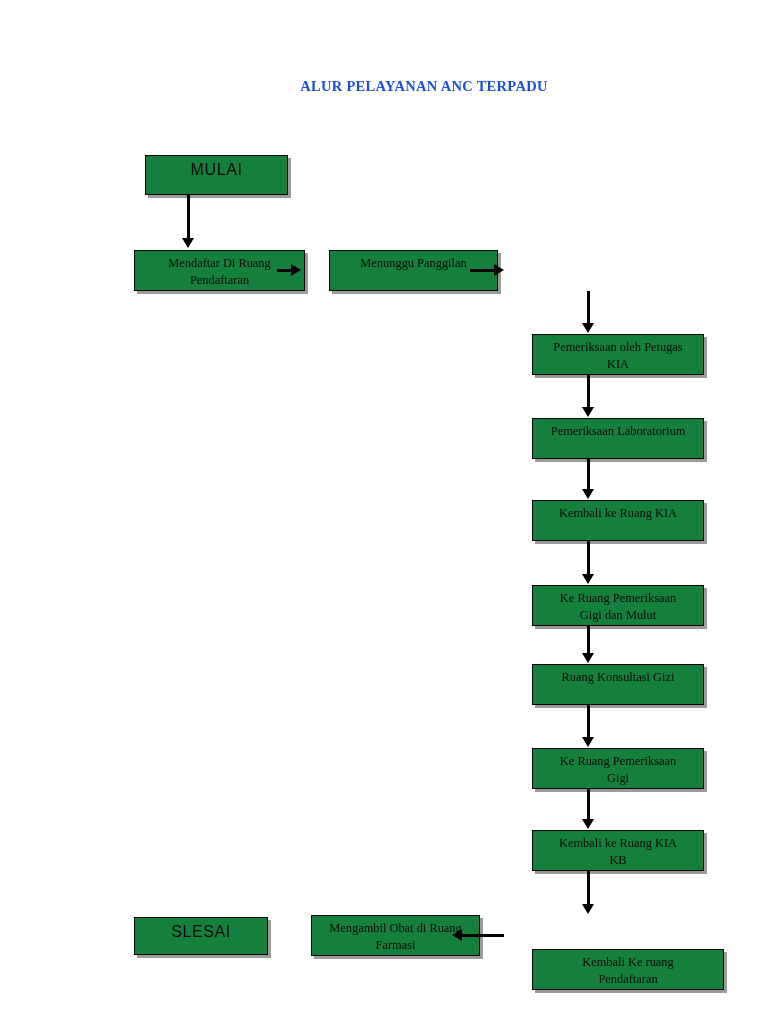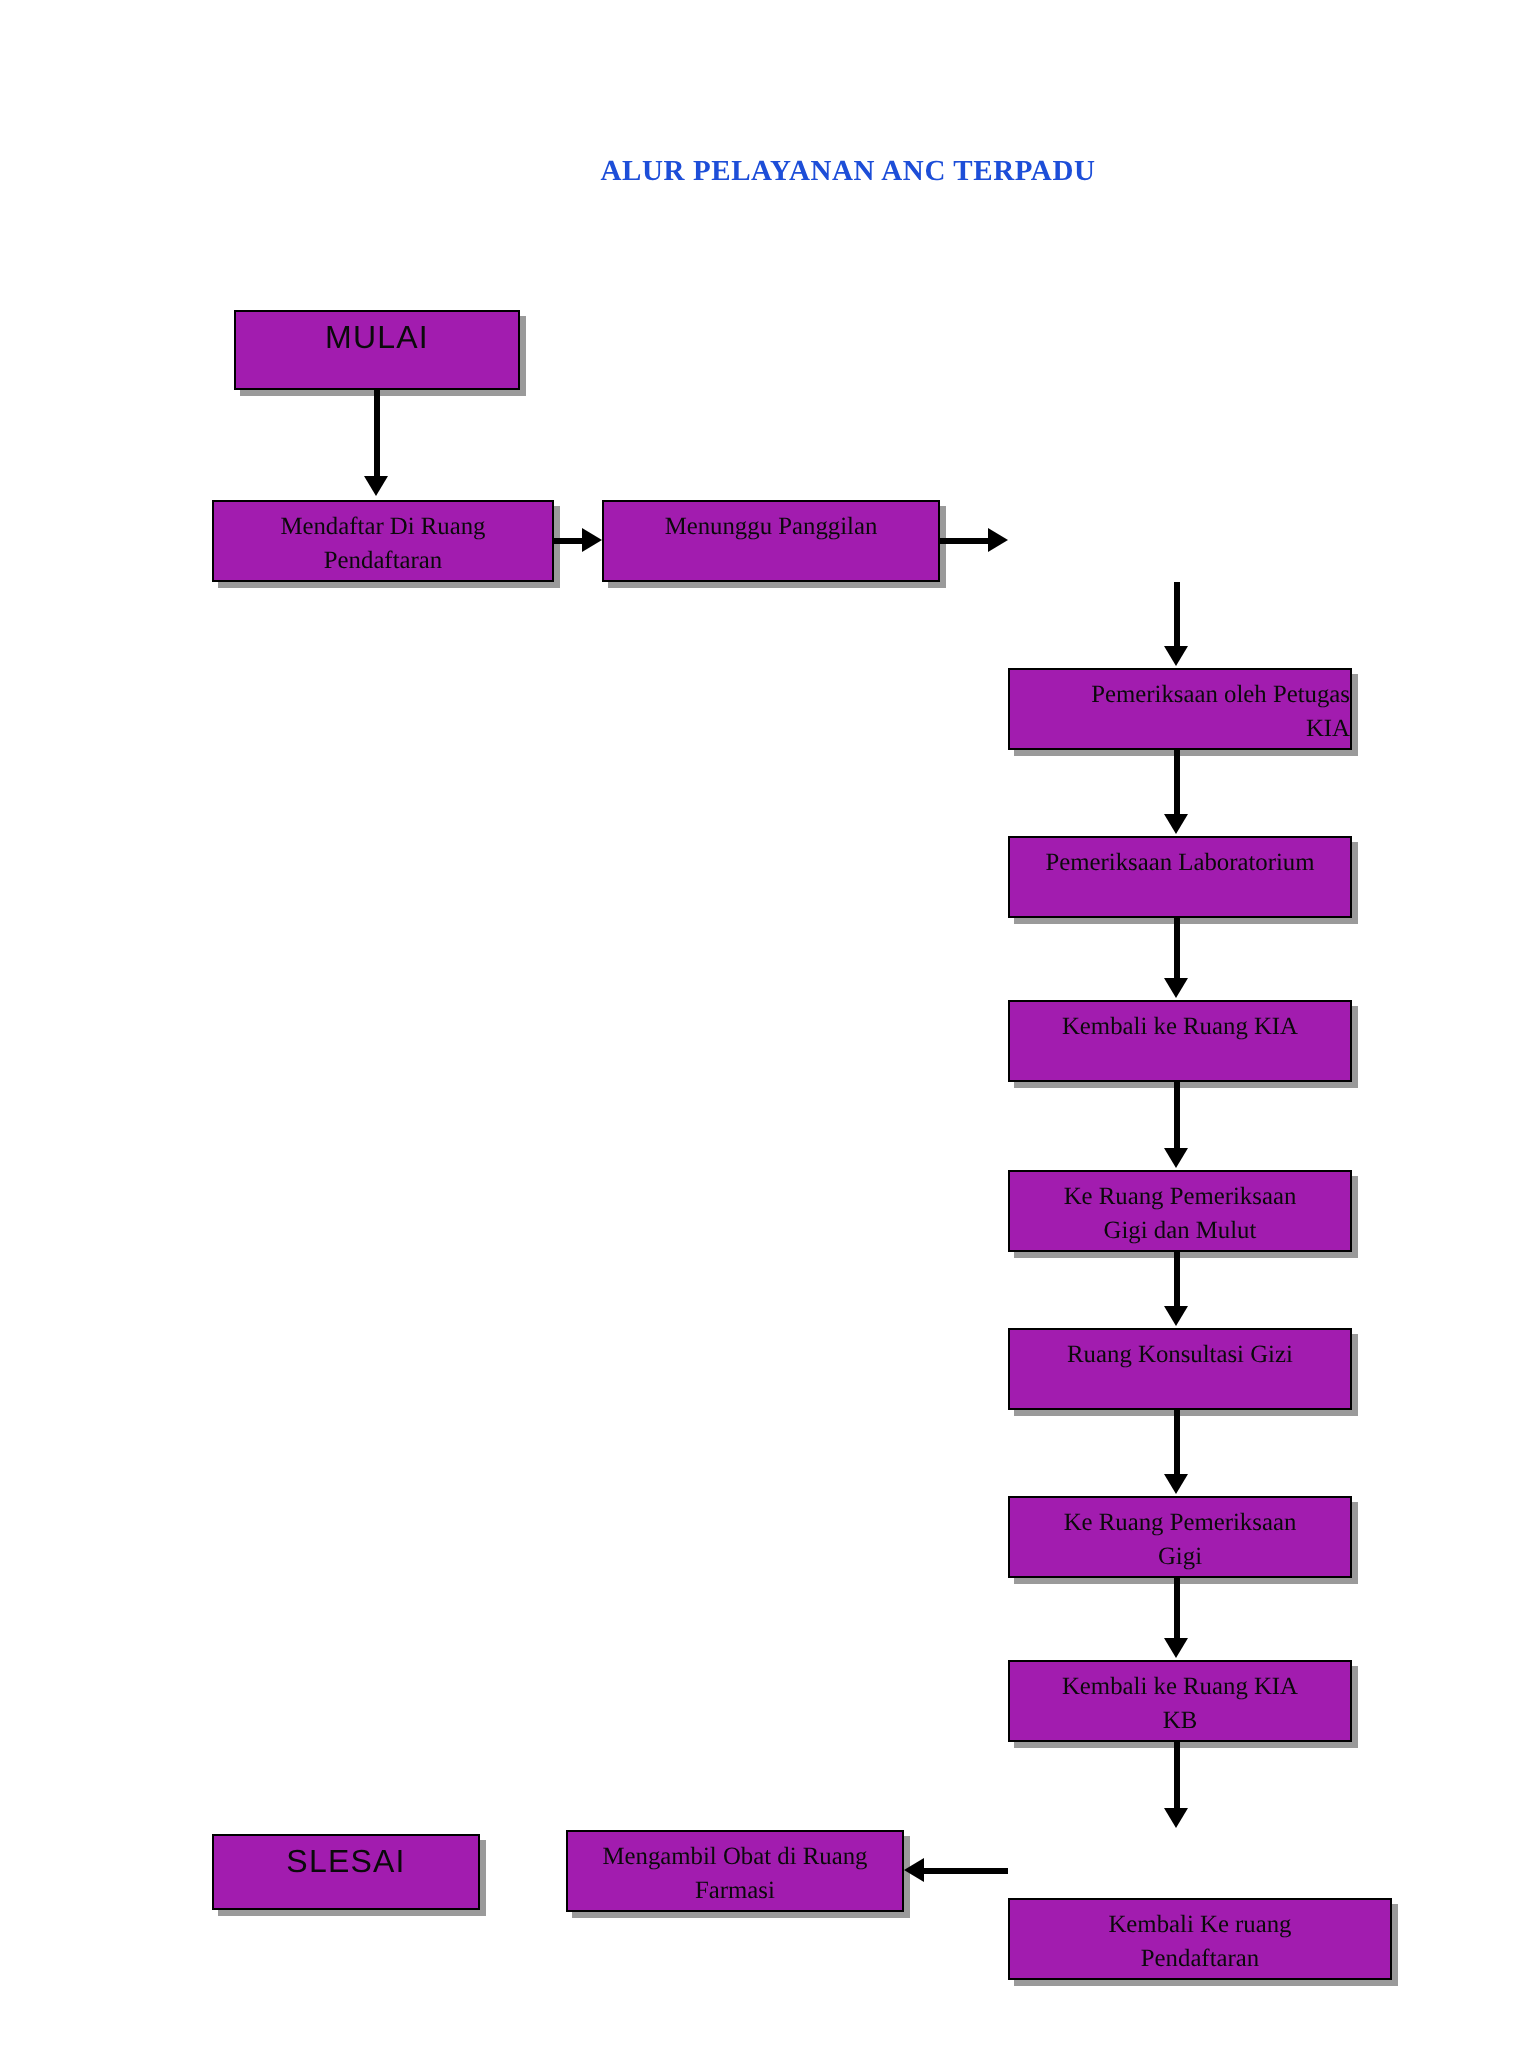--- a/index.html
+++ b/index.html
@@ -35,29 +35,30 @@
     font-size: 14.5px;
     letter-spacing: 0.3px;
     color: #1d4ed8;
     padding-left: 40px;
   }
 
   
   .node {
     position: absolute;
     box-sizing: border-box;
-    background: #a21caf;
+    background: #15803d;
     border: 1.6px solid #000000;
     box-shadow: 3px 3px 0 0 #9a9a9a;
     padding-top: 4px;
     text-align: center;
     line-height: 1.35;
     font-size: 12.4px;
     font-family: "Liberation Serif", "DejaVu Serif", serif;
     color: #0a0a0a;
+    margin-left: 28px;
   }
   .node .line {
     display: block;
     white-space: nowrap;
   }
 
   
   .node.terminator {
     font-family: "Liberation Sans", "DejaVu Sans", sans-serif;
     font-size: 16px;
@@ -115,21 +116,21 @@
   <div class="node" style="left:106px; top:250px; width:171px; height:41px;">
     <span class="line">Mendaftar Di Ruang</span>
     <span class="line">Pendaftaran</span>
   </div>
 
   <div class="node" style="left:301px; top:250px; width:169px; height:41px;">
     <span class="line">Menunggu Panggilan</span>
   </div>
 
 
-  <div class="node" style="left:504px; top:334px; width:172px; height:41px;text-align:right;">
+  <div class="node" style="left:504px; top:334px; width:172px; height:41px;">
     <span class="line">Pemeriksaan oleh Petugas</span>
     <span class="line">KIA</span>
   </div>
 
   <div class="node" style="left:504px; top:418px; width:172px; height:41px;">
     <span class="line">Pemeriksaan Laboratorium</span>
   </div>
 
   <div class="node" style="left:504px; top:500px; width:172px; height:41px;">
     <span class="line">Kembali ke Ruang KIA</span>

